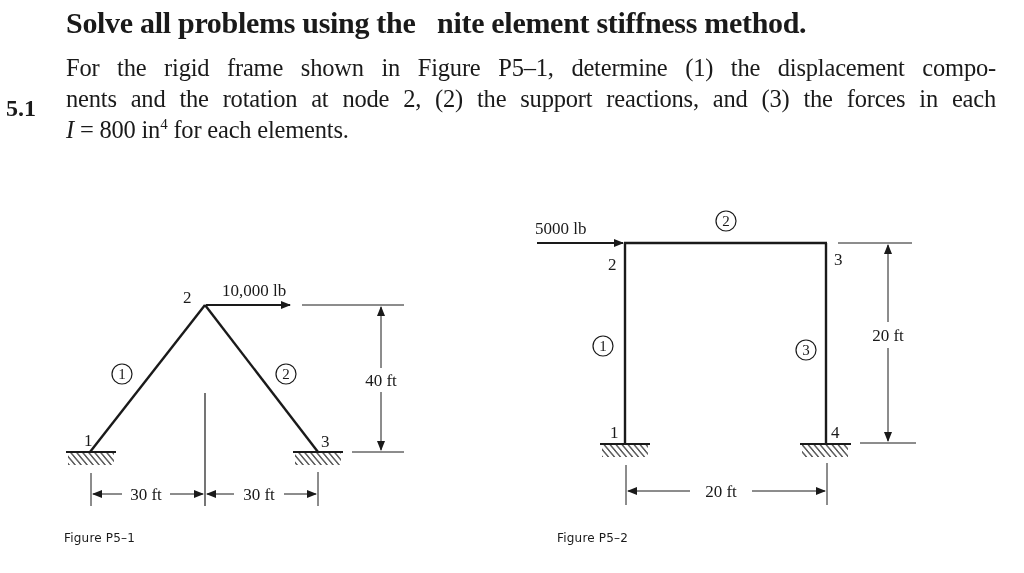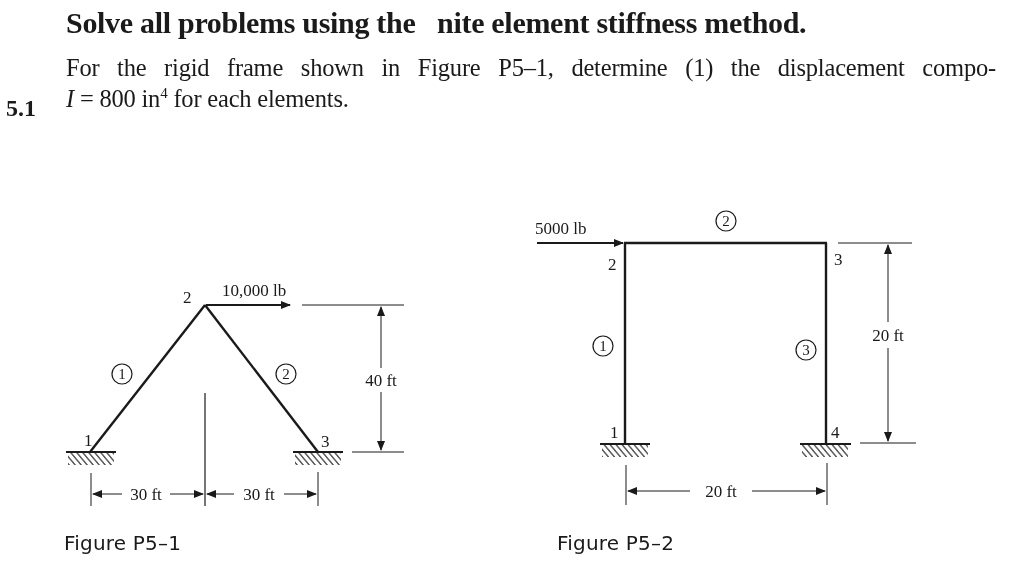--- a/index.html
+++ b/index.html
@@ -18,34 +18,35 @@
       font-family: "Liberation Serif", serif; font-size: 24.5px; line-height: 31px;
       text-align: justify; letter-spacing: -0.2px;
     }
     .prob-text .line { display: block; white-space: nowrap; text-align-last: justify; }
     .prob-text .line.last { text-align-last: left; }
     .prob-text i { font-style: italic; }
     .prob-text sup { font-size: 15px; line-height: 0; vertical-align: 9px; }
     svg.fig { position: absolute; left: 0; top: 0; }
     .caption {
       position: absolute; top: 531px;
-      font-family: "DejaVu Sans", sans-serif; font-size: 20px; letter-spacing: 0.2px;
+      font-family: "DejaVu Sans", sans-serif; font-size: 12px; letter-spacing: 0.2px;
     }
     .fig-text { font-family: "Liberation Serif", serif; font-size: 17px; fill: #1a1a1a; }
     .circ-text { font-family: "Liberation Serif", serif; font-size: 15px; fill: #1a1a1a; }
   </style>
 </head>
 <body>
 
 <div class="heading">Solve all problems using the   nite element stiffness method.</div>
 
 <div class="prob-num">5.1</div>
 
 <div class="prob-text">
   <span class="line">For the rigid frame shown in Figure P5–1, determine (1) the displacement compo-</span>
+  <span class="line">nents and the rotation at node 2, (2) the support reactions, and (3) the forces in each</span>
   <span class="line last"><i>I</i><span> = 800 in</span><sup>4</sup><span> for each elements.</span></span>
 </div>
 
 <svg class="fig" width="1024" height="573" viewBox="0 0 1024 573">
   <defs>
     <marker id="ah" markerWidth="10" markerHeight="8" refX="9" refY="4" orient="auto" markerUnits="userSpaceOnUse">
       <path d="M0,0 L10,4 L0,8 Z" fill="#1a1a1a"></path>
     </marker>
     <pattern id="hatch" width="6" height="10" patternUnits="userSpaceOnUse" patternTransform="skewX(40)">
       <line x1="3" y1="0" x2="3" y2="10" stroke="#1a1a1a" stroke-width="1.4"></line>

